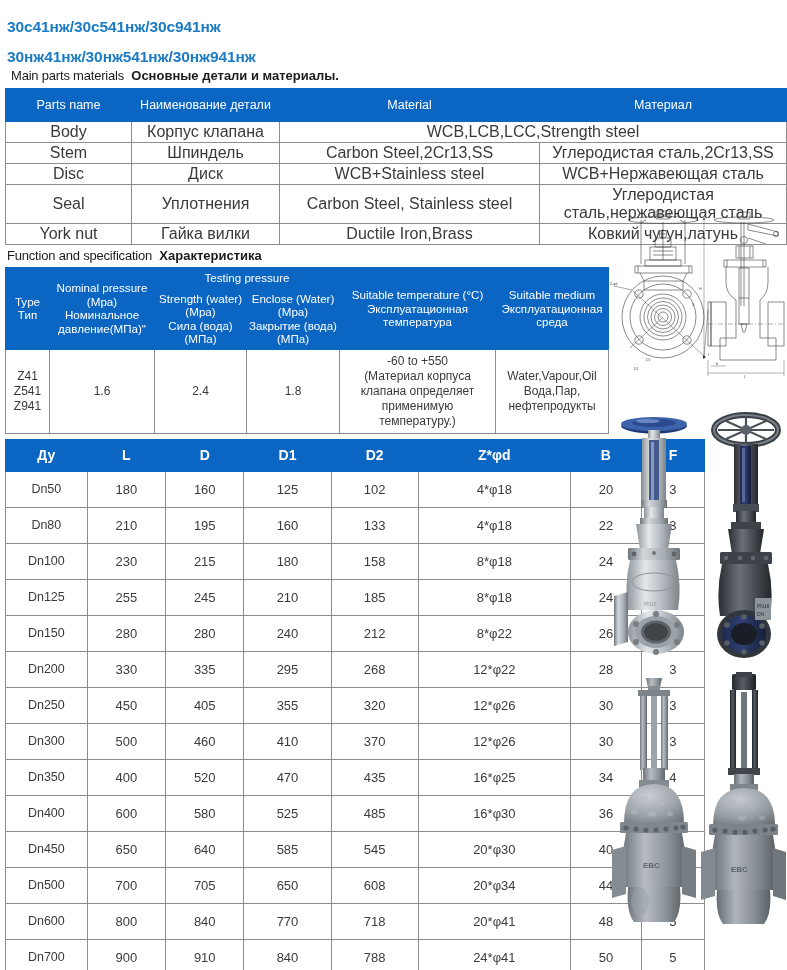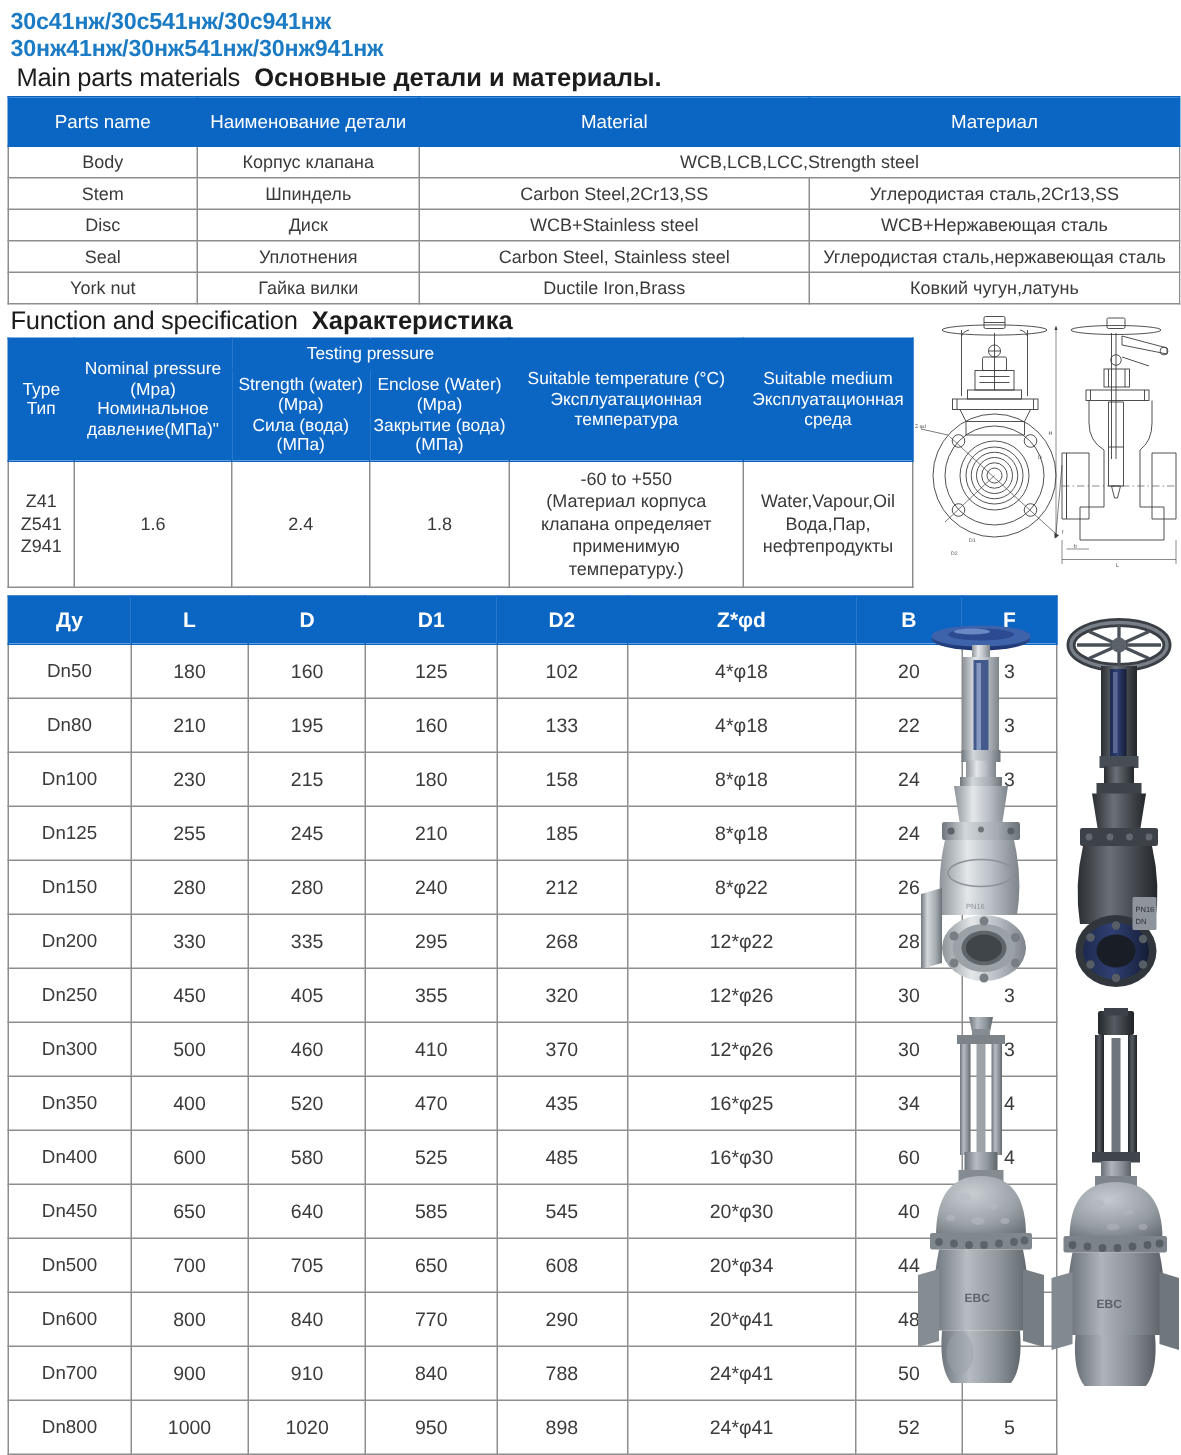--- a/index.html
+++ b/index.html
@@ -17,23 +17,24 @@
 
   
   .title-block { padding-left: 4px; }
   .title-line {
     color: #1b7bc4;
     font-weight: bold;
     font-size: 15.5px;
     letter-spacing: -0.1px;
     line-height: 17.5px;
     white-space: nowrap;
+    margin-top: 12px;
   }
   .section-head {
-    font-size: 17px;
+    font-size: 13px;
     color: #1c1c1c;
     line-height: 19px;
     white-space: nowrap;
     padding-left: 4px;
     margin-top: 1px;
   }
   .section-head .en { letter-spacing: -0.2px; }
   .section-head .ru { font-weight: bold; }
 
   
@@ -50,21 +51,21 @@
     color: #ffffff;
     border: 1px solid #0b65c2;
     font-size: 12px;
     line-height: 14px;
   }
   .tbl td.cell { background: #ffffff; font-size: 12px; color: #3a3a3a; }
 
   
   #t-parts { width: 781px; margin-top: 3px; margin-left: 2px; }
   #t-parts .hd { height: 33px; font-size: 12.5px; }
-  #t-parts td.cell { height: 21px; font-size: 12px; }
+  #t-parts td.cell { height: 21px; font-size: 16px; }
 
   
   #t-spec { width: 603px; margin-left: 2px; margin-top: 2px; }
   #t-spec .hd { font-size: 11.6px; line-height: 13.6px; padding: 3px 2px; }
   #t-spec td.cell { font-size: 12px; line-height: 15px; padding: 4px 2px; }
   #t-spec .typecol { font-size: 11.5px; line-height: 15px; }
 
   
   #t-dim { width: 700px; margin-left: 2px; margin-top: 5px; }
   #t-dim .hd { height: 32px; font-size: 14px; font-weight: bold; }
@@ -335,21 +336,21 @@
           <td class="cell">34</td>
           <td class="cell">4</td>
         </tr>
         <tr>
           <td class="cell dn">Dn400</td>
           <td class="cell">600</td>
           <td class="cell">580</td>
           <td class="cell">525</td>
           <td class="cell">485</td>
           <td class="cell">16*φ30</td>
-          <td class="cell">60</td>
+          <td class="cell">36</td>
           <td class="cell">4</td>
         </tr>
         <tr>
           <td class="cell dn">Dn450</td>
           <td class="cell">650</td>
           <td class="cell">640</td>
           <td class="cell">585</td>
           <td class="cell">545</td>
           <td class="cell">20*φ30</td>
           <td class="cell">40</td>
@@ -363,21 +364,21 @@
           <td class="cell">608</td>
           <td class="cell">20*φ34</td>
           <td class="cell">44</td>
           <td class="cell">4</td>
         </tr>
         <tr>
           <td class="cell dn">Dn600</td>
           <td class="cell">800</td>
           <td class="cell">840</td>
           <td class="cell">770</td>
-          <td class="cell">290</td>
+          <td class="cell">718</td>
           <td class="cell">20*φ41</td>
           <td class="cell">48</td>
           <td class="cell">5</td>
         </tr>
         <tr>
           <td class="cell dn">Dn700</td>
           <td class="cell">900</td>
           <td class="cell">910</td>
           <td class="cell">840</td>
           <td class="cell">788</td>

